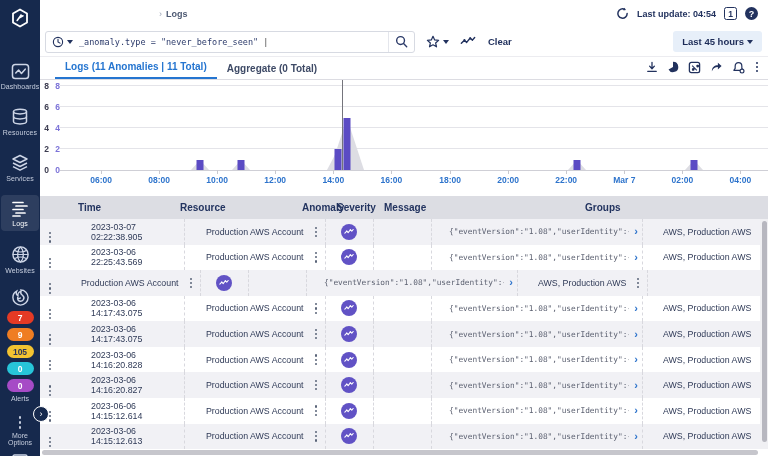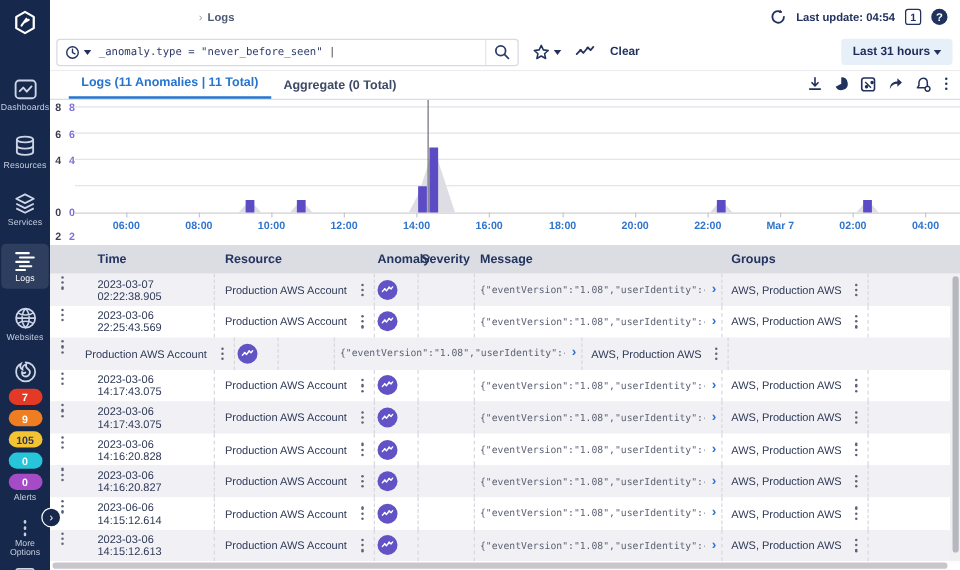--- a/index.html
+++ b/index.html
@@ -60,21 +60,21 @@
   .tri { position:absolute; bottom:0; transform:translateX(-50%); width:0; height:0; z-index:1; }
   .cursorline { position:absolute; top:-6px; bottom:0; width:1px; background:#74747c; z-index:3; }
   .xtick { position:absolute; bottom:-5px; width:1px; height:4px; background:#c9c9cf; }
   .xlab { position:absolute; top:95px; transform:translateX(-50%); font-size:8.5px; font-weight:bold; color:#2e74cc; white-space:nowrap; }
 
   
   .table { flex:1; display:flex; flex-direction:column; position:relative; min-height:0; }
   .thead { height:23px; background:#dcdde3; display:flex; align-items:center; flex-shrink:0; }
   .thead span { font-size:10px; font-weight:bold; color:#233460; }
   .trows { flex:1; display:flex; flex-direction:column; min-height:0; }
-  .trow { flex:1; display:flex; align-items:flex-start; cursor:pointer; }
+  .trow { flex:1; display:flex; align-items:flex-end; cursor:pointer;gap:13px; }
   .trow:nth-child(odd) { background:#f1f1f5; }
   .trow:nth-child(even) { background:#fff; }
   .c-keb { width:20px; display:flex; justify-content:center; flex-shrink:0; }
   .c-time { width:112px; padding-left:18px; flex-shrink:0; }
   .c-res { width:128px; padding-left:8px; padding-right:6px; flex-shrink:0; display:flex; align-items:center; justify-content:space-between; }
   .c-anom { width:35px; padding-left:2px; flex-shrink:0; display:flex; }
   .c-sev { width:45px; padding-left:2px; flex-shrink:0; }
   .c-msg { width:198px; padding-left:4px; padding-right:4px; flex-shrink:0; display:flex; align-items:center; }
   .c-grp { width:117px; padding-left:7px; padding-right:6px; flex-shrink:0; display:flex; align-items:center; justify-content:space-between; }
   .c-fill { flex:1; }
@@ -237,21 +237,21 @@
       </span>
       <span class="sr-ic">
         <svg width="16" height="13" viewBox="0 0 18 14">
             <path d="M1.5 9 L5 5.5 L7.5 8 L11.5 3 L14 5.5 L16.5 2.5" fill="none" stroke="#22325e" stroke-width="1.6" stroke-linecap="round" stroke-linejoin="round"></path>
             <circle cx="5" cy="5.5" r="1.2" fill="#22325e"></circle>
             <circle cx="11.5" cy="3.5" r="1.2" fill="#22325e"></circle>
           </svg>
       </span>
       <span class="clear-lnk">Clear</span>
       <span class="timerange">
-        <span>Last 31 hours</span>
+        <span>Last 45 hours</span>
           <span class="caret"></span>
       </span>
     </div>
 
     <div class="tabrow">
       <span class="tab active">Logs (11 Anomalies | 11 Total)</span>
       <span class="tab">Aggregate (0 Total)</span>
       <span class="tab-ics">
         <span>
             <svg width="12" height="12" viewBox="0 0 14 14">
@@ -306,21 +306,21 @@
           <div class="tri" style="left:40.5%;border-left:17px solid transparent;border-right:17px solid transparent;border-bottom:52.5px solid #dddde3;"></div>
           <div class="bar" style="left: 40.5%; height: 52.5px; background: rgb(91, 75, 196);" title="14:20 : 5"></div>
           <div class="tri" style="left:73%;border-left:9px solid transparent;border-right:9px solid transparent;border-bottom:10.5px solid #dddde3;"></div>
           <div class="bar" style="left: 73%; height: 10.5px; background: rgb(91, 75, 196);" title="22:20 : 1"></div>
           <div class="tri" style="left:89.60000000000001%;border-left:9px solid transparent;border-right:9px solid transparent;border-bottom:10.5px solid #dddde3;"></div>
           <div class="bar" style="left: 89.6%; height: 10.5px; background: rgb(91, 75, 196);" title="02:25 : 1"></div>
           <div class="cursorline" style="left:39.900000000000006%;"></div>
         </div>
       <div id="ylabels">
           <div class="ylab" style="left:0;top:90px;"><span class="d">0</span><span class="p">0</span></div>
-          <div class="ylab" style="left:0;top:69px;margin-top:40px;"><span class="d">2</span><span class="p">2</span></div>
+          <div class="ylab" style="left:0;top:69px;"><span class="d">2</span><span class="p">2</span></div>
           <div class="ylab" style="left:0;top:48px;"><span class="d">4</span><span class="p">4</span></div>
           <div class="ylab" style="left:0;top:27px;"><span class="d">6</span><span class="p">6</span></div>
           <div class="ylab" style="left:0;top:6px;"><span class="d">8</span><span class="p">8</span></div>
         </div>
       <div id="xlabels" style="position:absolute;left:20px;right:0;top:0;height:116px;pointer-events:none;">
           <div class="xtick" style="left:5.800000000000001%;top:90px;"></div>
           <div class="xlab" style="left:5.800000000000001%;">06:00</div>
           <div class="xtick" style="left:14.000000000000002%;top:90px;"></div>
           <div class="xlab" style="left:14.000000000000002%;">08:00</div>
           <div class="xtick" style="left:22.2%;top:90px;"></div>

